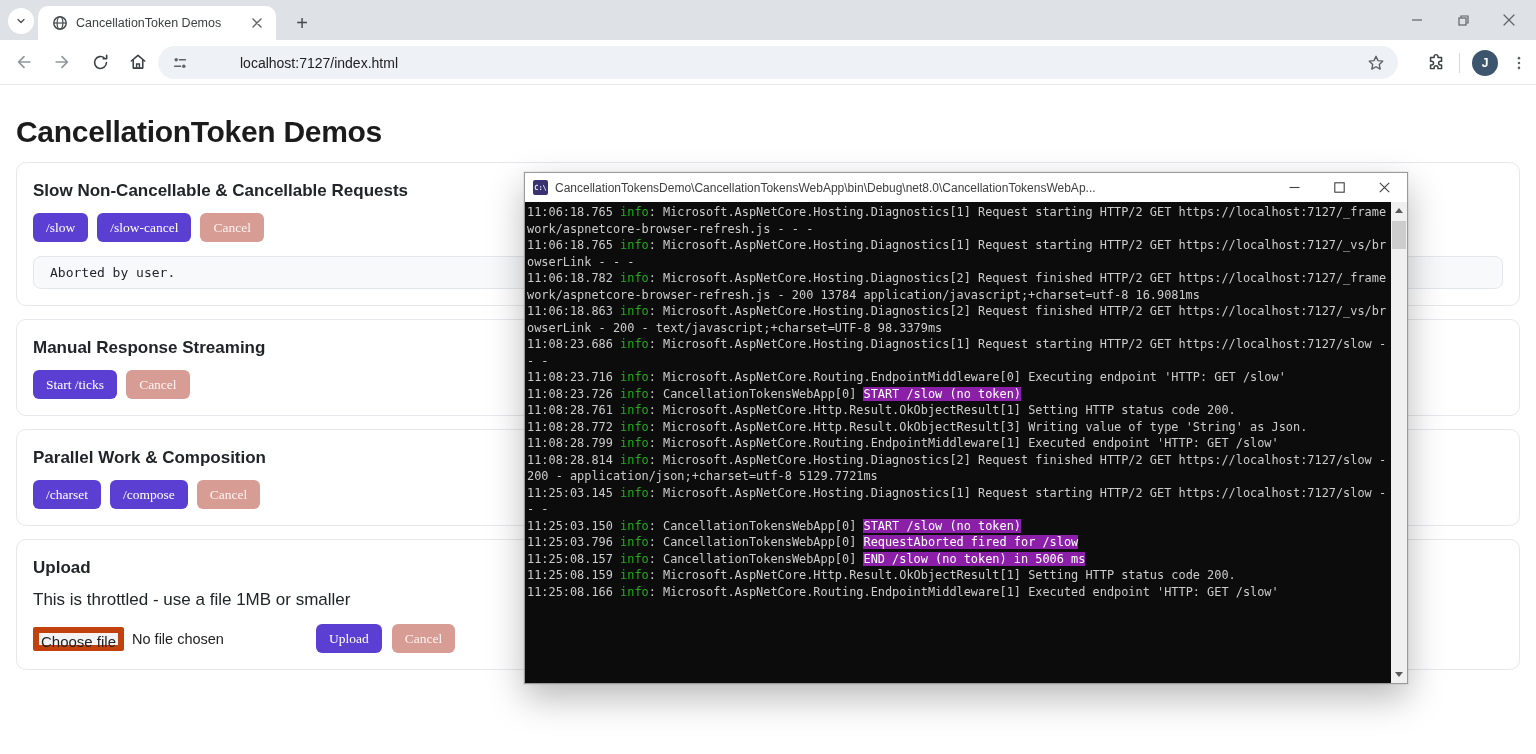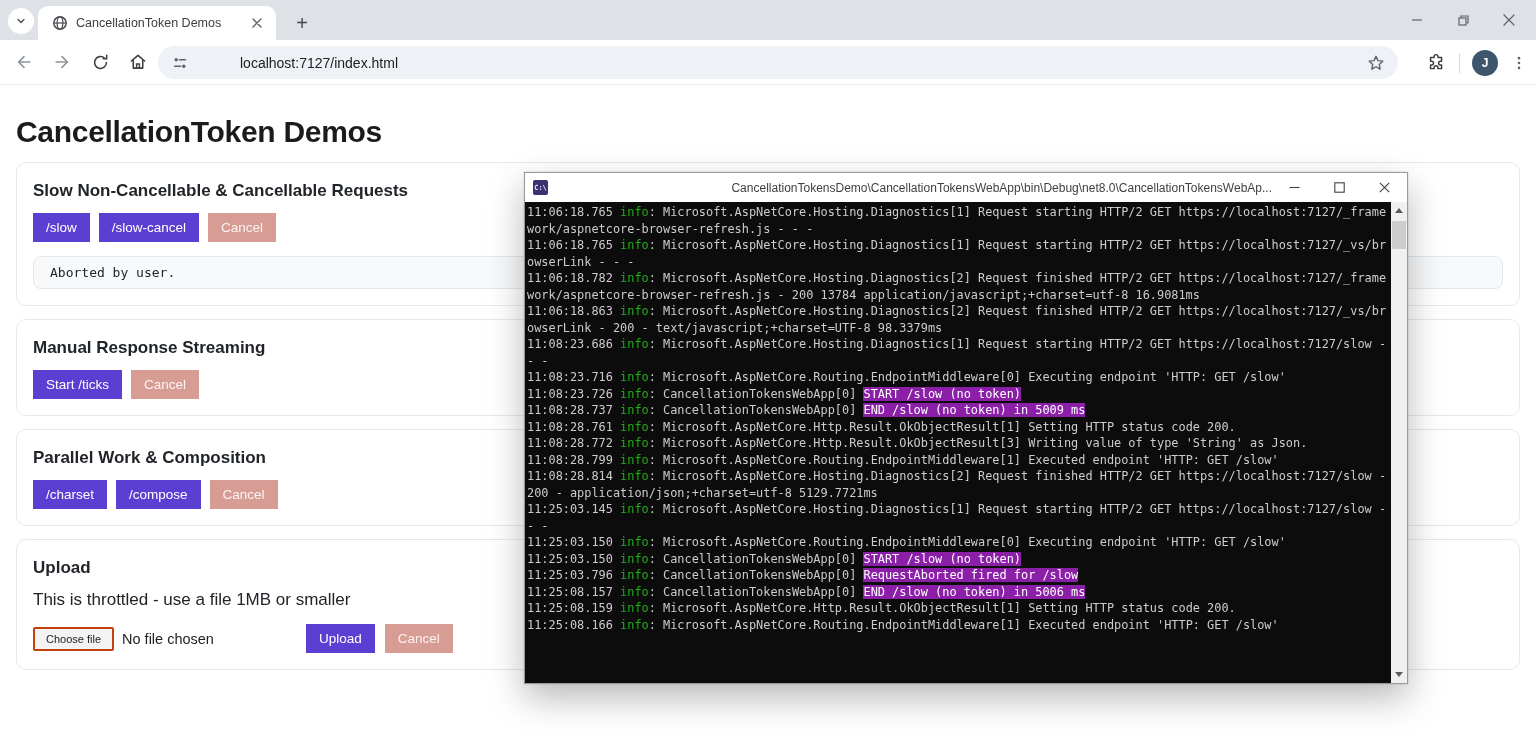--- a/index.html
+++ b/index.html
@@ -35,43 +35,43 @@
   .avatar { width:26px; height:26px; border-radius:50%; background:#3d566e; color:#fff; font-size:12px;
             display:flex; align-items:center; justify-content:center; font-weight:700; }
 
   
   .page { padding:0 16px; }
   .page h1 { margin:30px 0 13px 0; font-size:30px; font-weight:700; color:#1b1b1b; letter-spacing:-.3px; }
   .card { border:1px solid #e8e8ec; border-radius:10px; padding:14px 16px 16px 16px; margin-bottom:13px;
           background:#fff; }
   .card h2 { font-size:17px; font-weight:700; color:#212529; margin:4px 0 12px 0; }
   .btnrow { display:flex; gap:9px; align-items:center; }
-  .btn { height:29px; padding:0 13px; border:none; border-radius:0; color:#fff; font-size:13.5px;
-         font-family:Liberation Sans, sans-serif; display:flex; align-items:center; cursor:pointer; }
+  .btn { height:29px; padding:0 13px; border:none; border-radius:6px; color:#fff; font-size:13.5px;
+         font-family:Liberation Serif, serif; display:flex; align-items:center; cursor:pointer; }
   .btn.primary { background:var(--primary,#5b3fd2); }
   .btn.cancel  { background:var(--cancel,#d79c93); color:#fdf3f2; }
   .outbox { margin-top:14px; background:#f8f9fa; border:1px solid #e4e7ea; border-radius:8px;
             padding:8px 16px; font-family:"DejaVu Sans Mono", monospace; font-size:13px; color:#212529; }
   .note { font-size:17px; color:#212529; margin:2px 0 14px 0; }
   .filerow { display:flex; align-items:center; }
-  .choosefile { height:24px; background:#f3f3f3; border:2px solid #c2410c; border-radius:2px;
-                font-size:11px; color:#222; padding:0 11px; font-family:"Liberation Sans", sans-serif; }
+  .choosefile { height:24px; background:#f3f3f3; border:6px solid #c2410c; border-radius:2px;
+                font-size:15px; color:#222; padding:0 2px; font-family:"Liberation Sans", sans-serif; }
   .filestatus { font-size:14.5px; color:#222; margin-left:8px; }
   .filerow .btn.primary { margin-left:92px; }
   .filerow .btn.cancel { margin-left:10px; }
 
   
   .console { position:absolute; left:524px; top:172px; width:884px; height:512px; z-index:20;
              border:1px solid #9a9a9a; background:#0c0c0c;
              box-shadow:0 0 0 1px rgba(0,0,0,.05), 0 14px 34px rgba(0,0,0,.28); }
   .ctitlebar { height:29px; background:#fff; display:flex; align-items:center; padding-left:8px; }
   .cmdicon { width:15px; height:15px; background:#3a3170; border-radius:2px; color:#e8e6ff;
              font-size:7px; font-weight:700; display:flex; align-items:center; justify-content:center;
              font-family:"DejaVu Sans Mono", monospace; flex:none; }
-  .ctitle { font-size:12px; color:#3f3f3f; margin-left:7px; flex:1; white-space:nowrap; overflow:hidden;text-align:right; }
+  .ctitle { font-size:12px; color:#3f3f3f; margin-left:7px; flex:1; white-space:nowrap; overflow:hidden; }
   .cbtns { display:flex; height:29px; }
   .cbtn { width:45px; height:29px; display:flex; align-items:center; justify-content:center; color:#404040; }
   .cbody { position:relative; height:481px; }
   .clog { position:absolute; left:0; top:0; width:864px; height:477px; padding:2px 0 0 2px;
           font-family:"DejaVu Sans Mono", monospace; font-size:11.9px; line-height:16.5px; color:#cccccc; }
   .cline { white-space:pre-wrap; word-break:break-all; width:862px; }
   .ctime { color:#cccccc; }
   .cinfo { color:var(--green,#1fae17); }
   .chl { background:var(--hl,#8b1fa8); color:#fff; }
   .cscroll { position:absolute; right:0; top:0; width:16px; height:481px; background:#f0f0f0; }
@@ -258,27 +258,25 @@
     </div>
     <div class="cbody">
       <div class="clog">
           <div class="cline"><span class="ctime">11:06:18.765 </span><span class="cinfo">info</span><span>: Microsoft.AspNetCore.Hosting.Diagnostics[1] Request starting HTTP/2 GET https://localhost:7127/_framework/aspnetcore-browser-refresh.js - - -</span></div>
           <div class="cline"><span class="ctime">11:06:18.765 </span><span class="cinfo">info</span><span>: Microsoft.AspNetCore.Hosting.Diagnostics[1] Request starting HTTP/2 GET https://localhost:7127/_vs/browserLink - - -</span></div>
           <div class="cline"><span class="ctime">11:06:18.782 </span><span class="cinfo">info</span><span>: Microsoft.AspNetCore.Hosting.Diagnostics[2] Request finished HTTP/2 GET https://localhost:7127/_framework/aspnetcore-browser-refresh.js - 200 13784 application/javascript;+charset=utf-8 16.9081ms</span></div>
           <div class="cline"><span class="ctime">11:06:18.863 </span><span class="cinfo">info</span><span>: Microsoft.AspNetCore.Hosting.Diagnostics[2] Request finished HTTP/2 GET https://localhost:7127/_vs/browserLink - 200 - text/javascript;+charset=UTF-8 98.3379ms</span></div>
           <div class="cline"><span class="ctime">11:08:23.686 </span><span class="cinfo">info</span><span>: Microsoft.AspNetCore.Hosting.Diagnostics[1] Request starting HTTP/2 GET https://localhost:7127/slow - - -</span></div>
           <div class="cline"><span class="ctime">11:08:23.716 </span><span class="cinfo">info</span><span>: Microsoft.AspNetCore.Routing.EndpointMiddleware[0] Executing endpoint 'HTTP: GET /slow'</span></div>
           <div class="cline"><span class="ctime">11:08:23.726 </span><span class="cinfo">info</span><span>: CancellationTokensWebApp[0] </span><span class="chl">START /slow (no token)</span></div>
-          <div class="cline"><span class="ctime">11:08:28.737 </span><span class="cinfo">info</span><span>: CancellationTokensWebApp[0] </span><span class="chl">END /slow (no token) in 5009 ms</span></div>
           <div class="cline"><span class="ctime">11:08:28.761 </span><span class="cinfo">info</span><span>: Microsoft.AspNetCore.Http.Result.OkObjectResult[1] Setting HTTP status code 200.</span></div>
           <div class="cline"><span class="ctime">11:08:28.772 </span><span class="cinfo">info</span><span>: Microsoft.AspNetCore.Http.Result.OkObjectResult[3] Writing value of type 'String' as Json.</span></div>
           <div class="cline"><span class="ctime">11:08:28.799 </span><span class="cinfo">info</span><span>: Microsoft.AspNetCore.Routing.EndpointMiddleware[1] Executed endpoint 'HTTP: GET /slow'</span></div>
           <div class="cline"><span class="ctime">11:08:28.814 </span><span class="cinfo">info</span><span>: Microsoft.AspNetCore.Hosting.Diagnostics[2] Request finished HTTP/2 GET https://localhost:7127/slow - 200 - application/json;+charset=utf-8 5129.7721ms</span></div>
           <div class="cline"><span class="ctime">11:25:03.145 </span><span class="cinfo">info</span><span>: Microsoft.AspNetCore.Hosting.Diagnostics[1] Request starting HTTP/2 GET https://localhost:7127/slow - - -</span></div>
-          <div class="cline"><span class="ctime">11:25:03.150 </span><span class="cinfo">info</span><span>: Microsoft.AspNetCore.Routing.EndpointMiddleware[0] Executing endpoint 'HTTP: GET /slow'</span></div>
           <div class="cline"><span class="ctime">11:25:03.150 </span><span class="cinfo">info</span><span>: CancellationTokensWebApp[0] </span><span class="chl">START /slow (no token)</span></div>
           <div class="cline"><span class="ctime">11:25:03.796 </span><span class="cinfo">info</span><span>: CancellationTokensWebApp[0] </span><span class="chl">RequestAborted fired for /slow</span></div>
           <div class="cline"><span class="ctime">11:25:08.157 </span><span class="cinfo">info</span><span>: CancellationTokensWebApp[0] </span><span class="chl">END /slow (no token) in 5006 ms</span></div>
           <div class="cline"><span class="ctime">11:25:08.159 </span><span class="cinfo">info</span><span>: Microsoft.AspNetCore.Http.Result.OkObjectResult[1] Setting HTTP status code 200.</span></div>
           <div class="cline"><span class="ctime">11:25:08.166 </span><span class="cinfo">info</span><span>: Microsoft.AspNetCore.Routing.EndpointMiddleware[1] Executed endpoint 'HTTP: GET /slow'</span></div>
         </div>
       <div class="cscroll">
         <span class="arrow up">
             <span class="tri-up"></span>
           </span>

